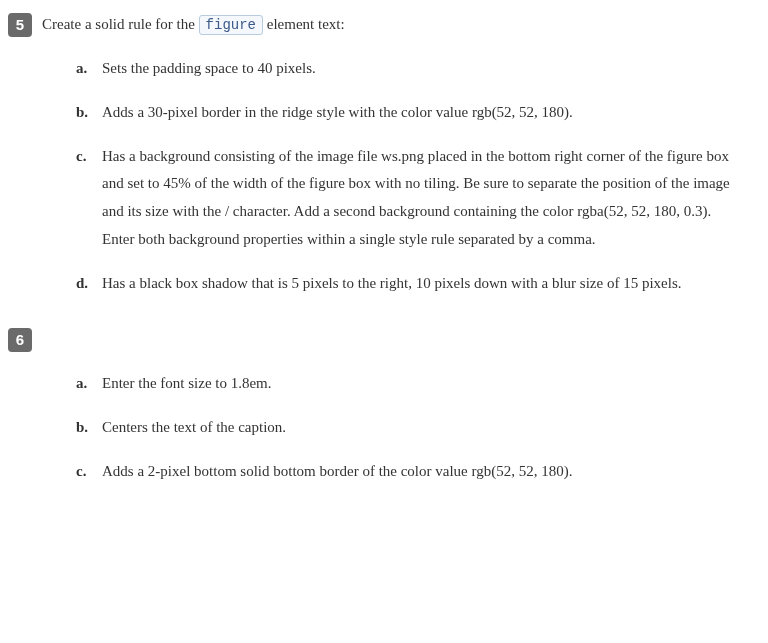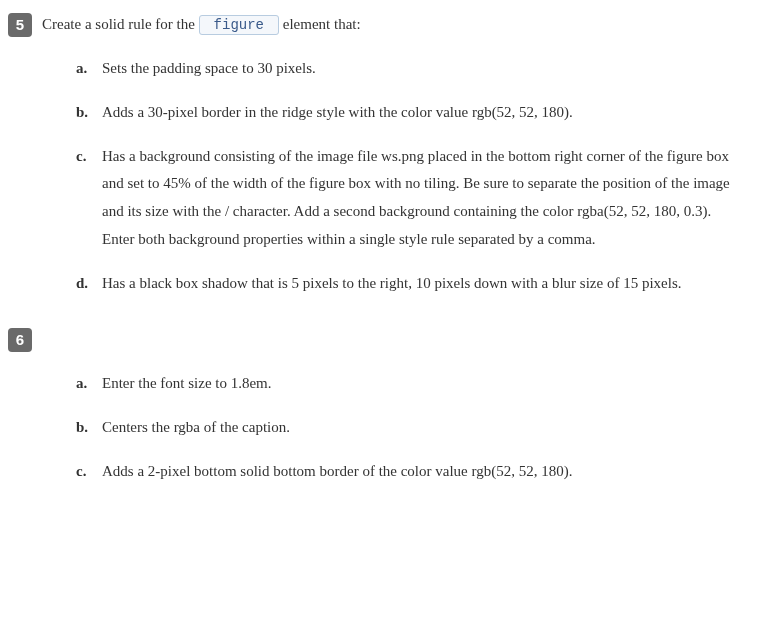--- a/index.html
+++ b/index.html
@@ -42,21 +42,21 @@
     .question-text {
       font-size: 15px;
       color: #333;
       line-height: 1.6;
     }
     .code-inline {
       font-family: 'Courier New', Courier, monospace;
       background: #f4f7fb;
       border: 1px solid #b8cce0;
       border-radius: 3px;
-      padding: 1px 14px;
+      padding: 1px 6px;
       font-size: 14px;
       color: #3a5a8a;
     }
     .sub-list {
       list-style: none;
       padding-left: 68px;
       padding-right: 10px;
     }
     .sub-item {
       display: flex;
@@ -71,27 +71,27 @@
       flex: 1;
     }
   </style>
 </head>
 <body>
 
 <div class="question-block">
   <div class="question-header">
     <div class="number-badge">5</div>
     <div class="question-text">
-      <span>Create a solid rule for the </span><span class="code-inline">figure</span><span> element that:</span>
+      <span>Create a solid rule for the </span><span class="code-inline">figure</span><span> element text:</span>
     </div>
   </div>
   <ol class="sub-list">
     <li class="sub-item">
       <span class="sub-letter">a.</span>
-      <span class="sub-text">Sets the padding space to 30 pixels.</span>
+      <span class="sub-text">Sets the padding space to 40 pixels.</span>
     </li>
     <li class="sub-item">
       <span class="sub-letter">b.</span>
       <span class="sub-text">Adds a 30-pixel border in the ridge style with the color value rgb(52, 52, 180).</span>
     </li>
     <li class="sub-item">
       <span class="sub-letter">c.</span>
       <span class="sub-text">Has a background consisting of the image file ws.png placed in the bottom right corner of the figure box and set to 45% of the width of the figure box with no tiling. Be sure to separate the position of the image and its size with the / character. Add a second background containing the color rgba(52, 52, 180, 0.3). Enter both background properties within a single style rule separated by a comma.</span>
     </li>
     <li class="sub-item">
@@ -105,20 +105,20 @@
   <div class="question-header">
     <div class="number-badge">6</div>
   </div>
   <ol class="sub-list">
     <li class="sub-item">
       <span class="sub-letter">a.</span>
       <span class="sub-text">Enter the font size to 1.8em.</span>
     </li>
     <li class="sub-item">
       <span class="sub-letter">b.</span>
-      <span class="sub-text">Centers the rgba of the caption.</span>
+      <span class="sub-text">Centers the text of the caption.</span>
     </li>
     <li class="sub-item">
       <span class="sub-letter">c.</span>
       <span class="sub-text">Adds a 2-pixel bottom solid bottom border of the color value rgb(52, 52, 180).</span>
     </li>
   </ol>
 </div>
 
 </body></html>

